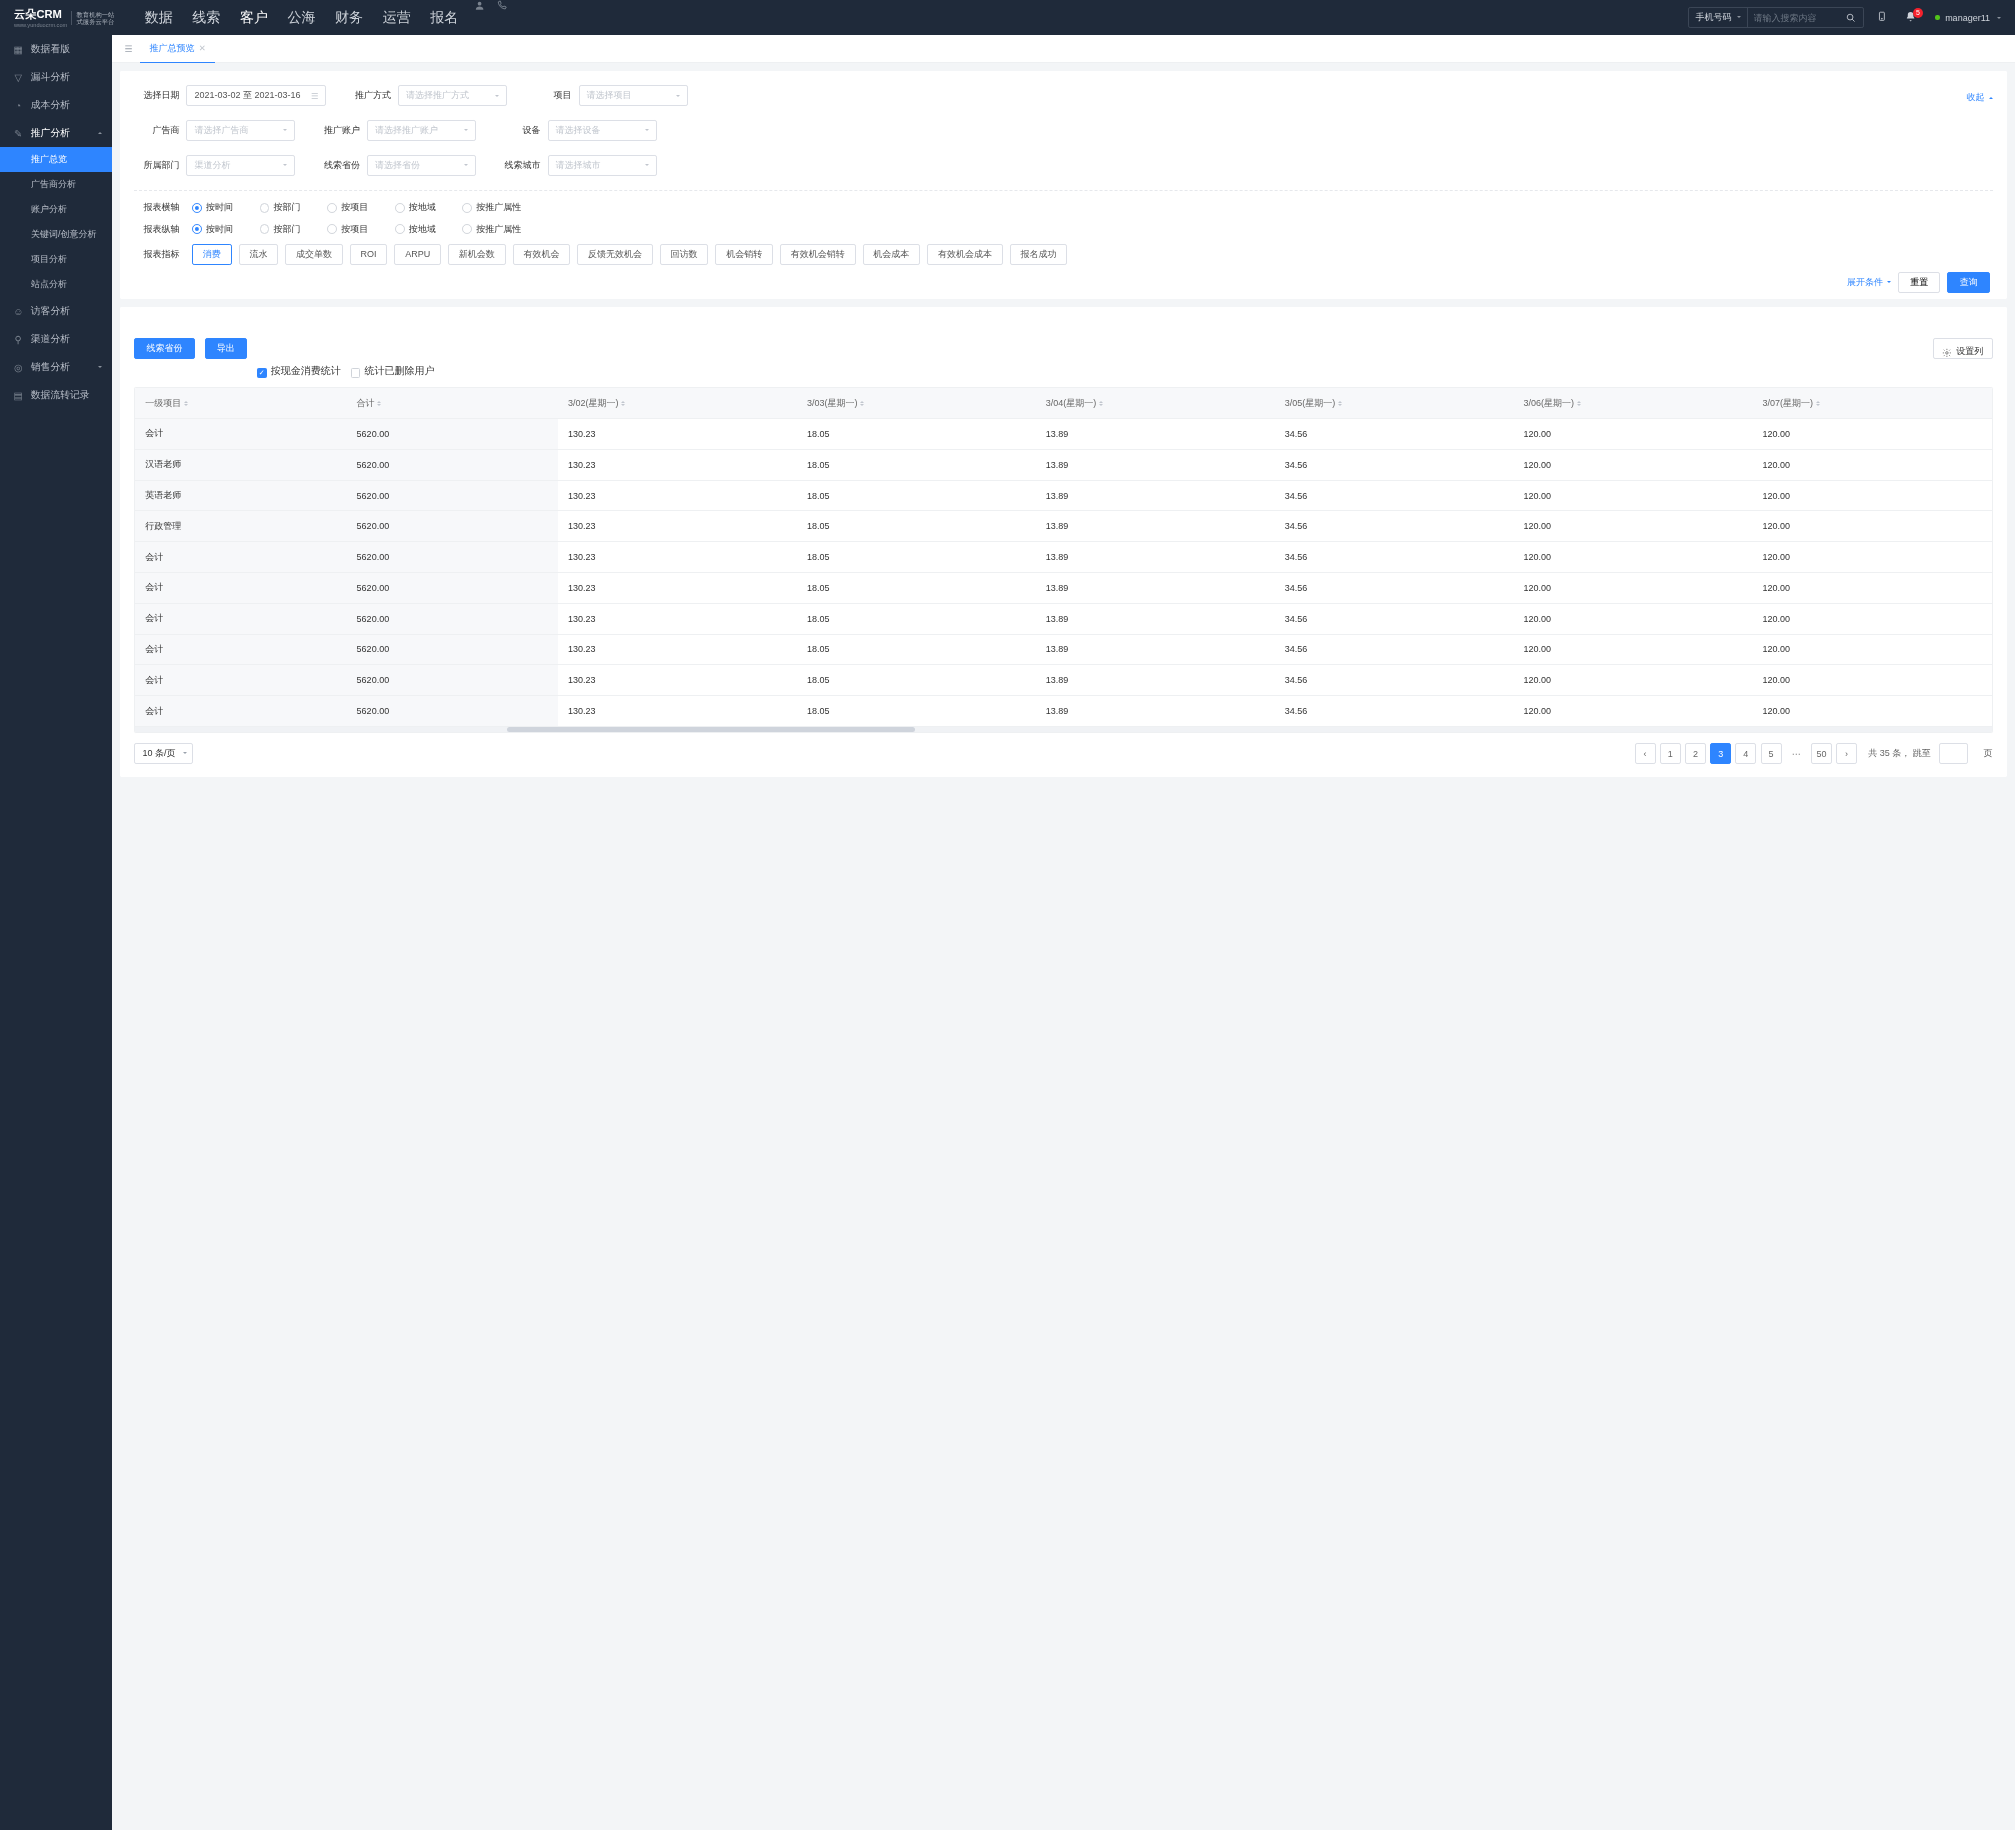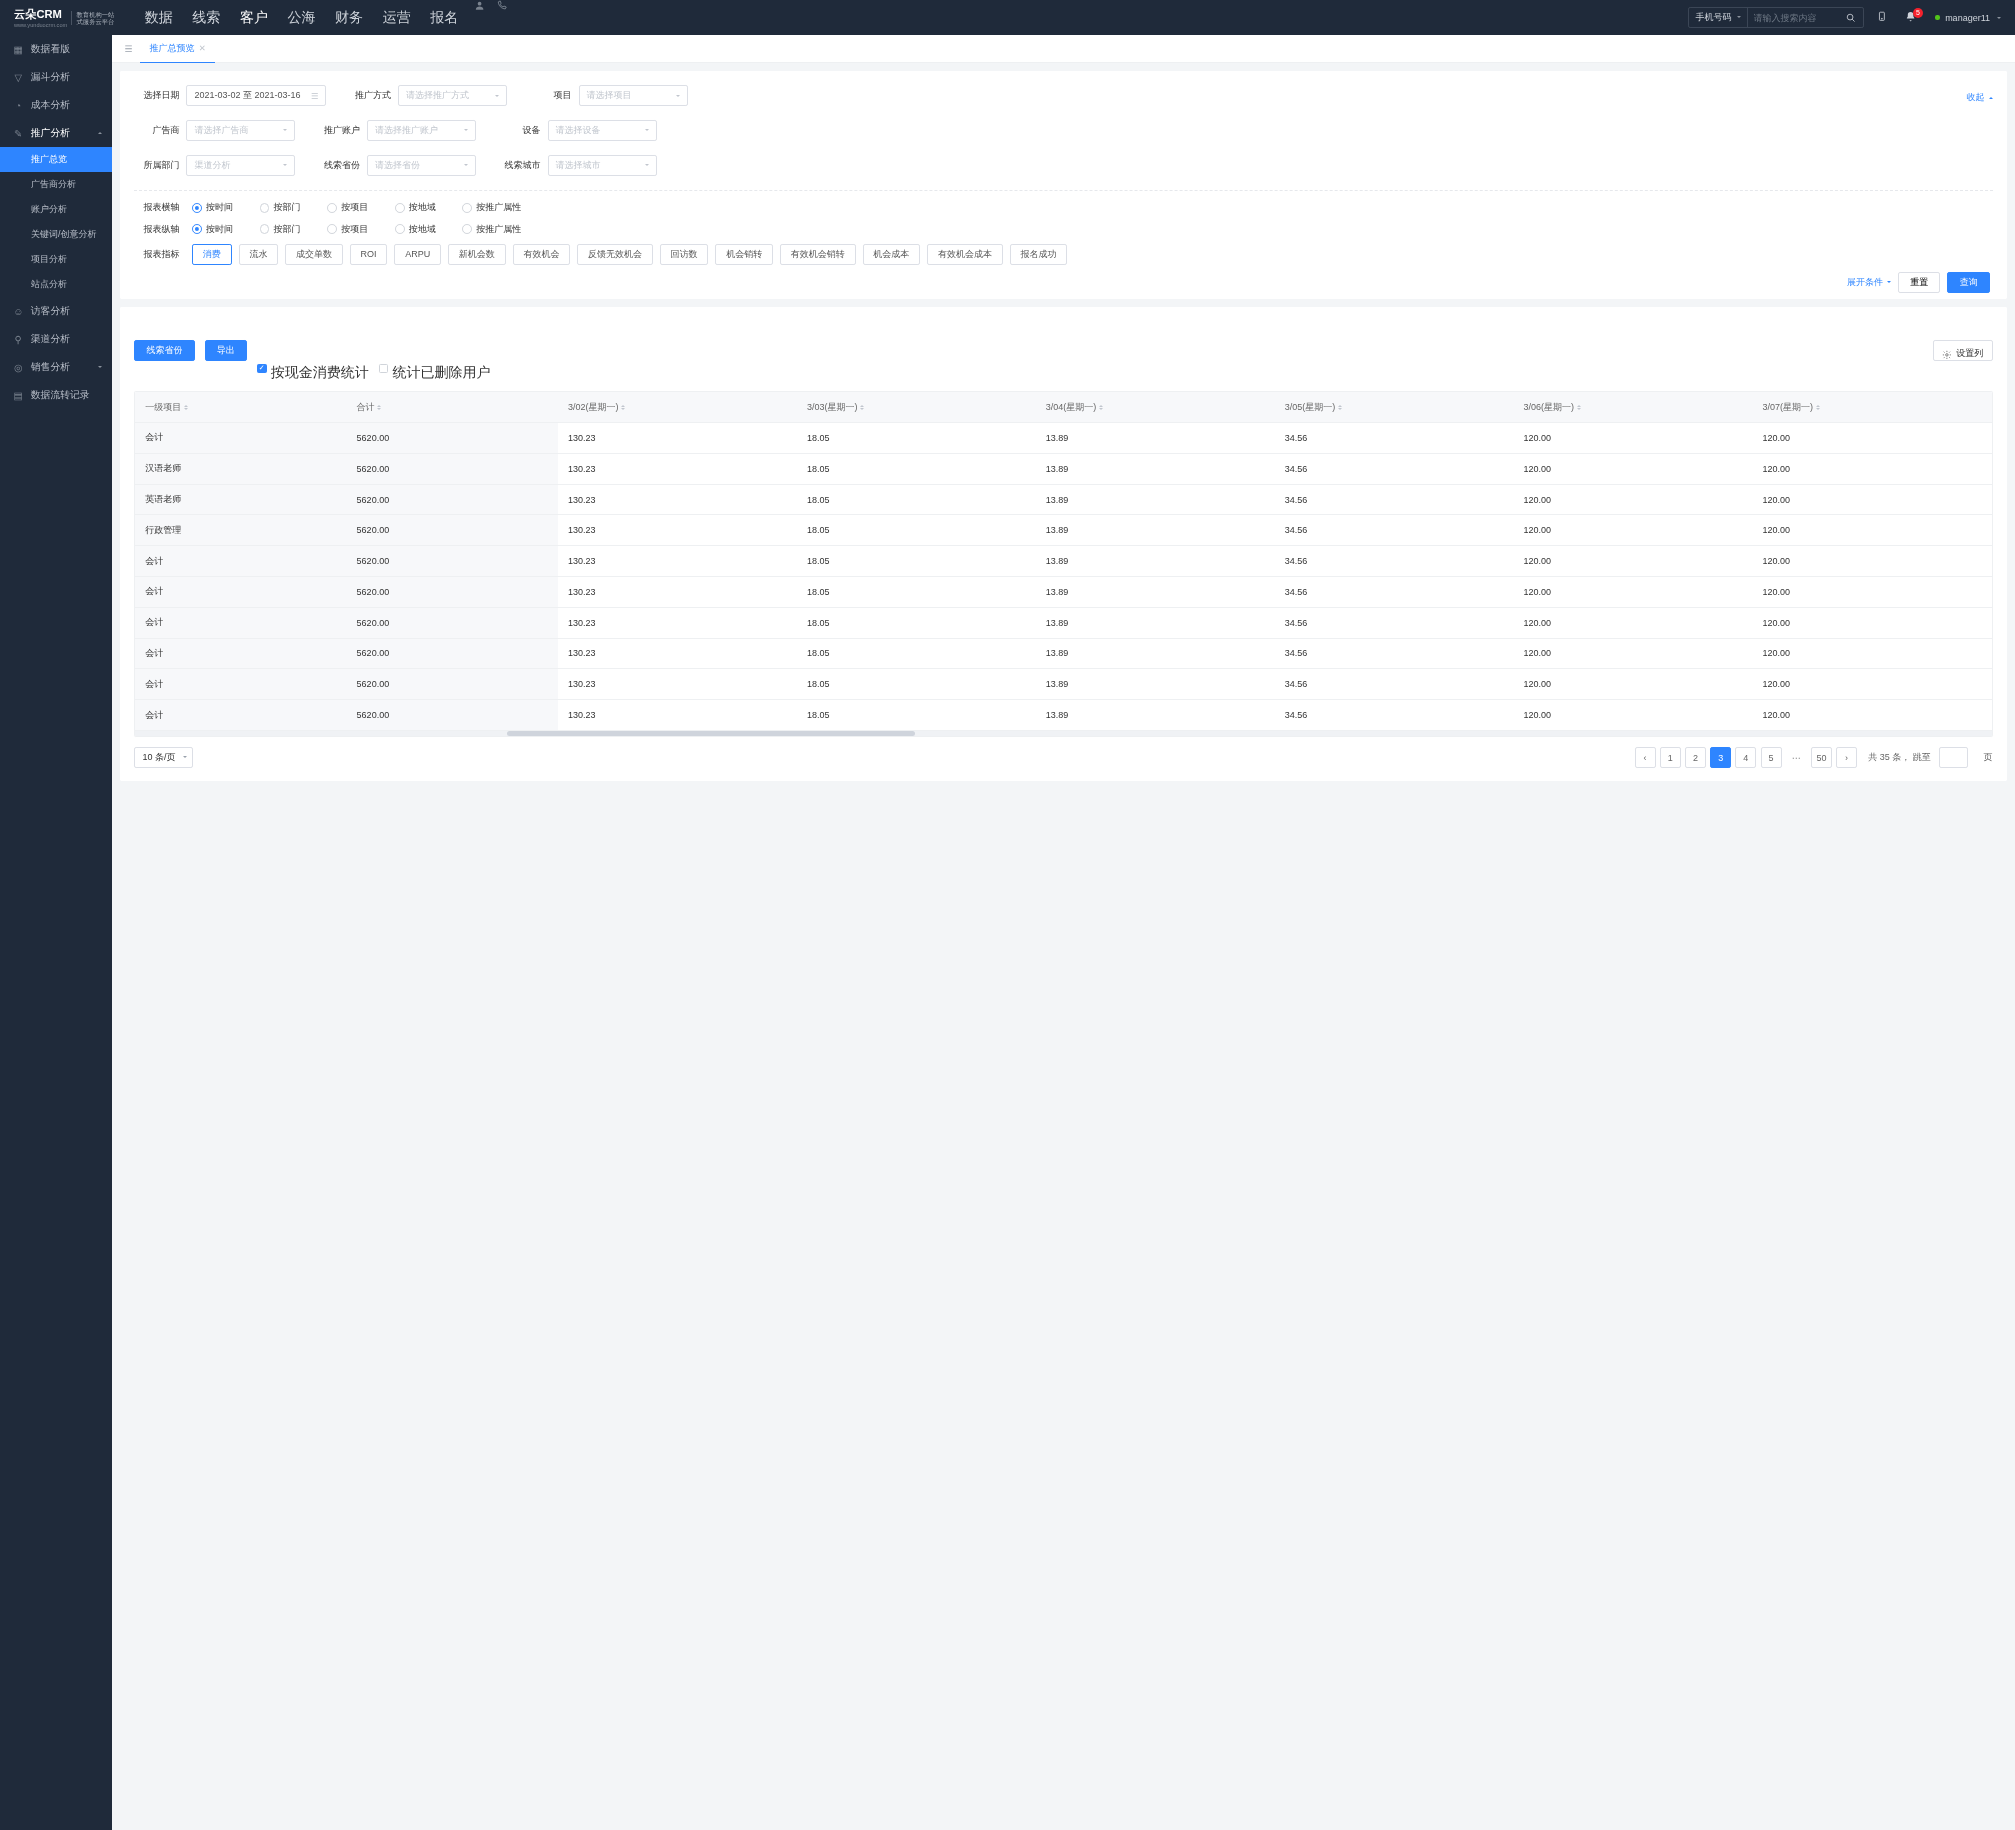--- a/index.html
+++ b/index.html
@@ -77,21 +77,21 @@
 .expand-link { color: #2e85ff; display: flex; align-items: center; gap: 4.2px; cursor: pointer; }
 .expand-link .dn { border: 2.8px solid transparent; border-top-color: #2e85ff; margin-top: 2.1px; }
 .btn { height: 21px; line-height: 19.6px; padding: 0 11.2px; border: 0.7px solid #dcdfe6; border-radius: 2.1px; background: #fff; cursor: pointer; font-size: 9px; }
 .btn.primary { background: #2e85ff; border-color: #2e85ff; color: #fff; }
 
 .table-panel { background: #fff; margin: 0 8.4px 8.4px; border-radius: 1.4px; padding: 12.6px 14px; }
 .toolbar { display: flex; align-items: center; gap: 9.8px; margin-bottom: 9.8px; }
 .chk { width: 9.8px; height: 9.8px; border: 0.7px solid #d0d4da; border-radius: 1.4px; display: inline-flex; align-items: center; justify-content: center; margin-right: 4.2px; }
 .chk.on { background: #2e85ff; border-color: #2e85ff; }
 .chk.on::after { content: "✓"; color: #fff; font-size: 7px; }
-.chk-lbl { display: inline-flex; align-items: flex-start; font-size: 14px; cursor: pointer; margin-top: 44px; }
+.chk-lbl { display: inline-flex; align-items: flex-end; font-size: 10px; cursor: pointer; margin-top: 44px; }
 .gear-btn { margin-left: auto; display: flex; align-items: flex-end; gap: 4.2px; border: 0.7px solid #dcdfe6; border-radius: 2.1px; height: 21px; padding: 0 8.4px; cursor: pointer; }
 
 .table-wrap { border: 0.7px solid #eef0f2; border-radius: 1.4px; overflow: hidden; }
 .tbl { width: 100%; border-collapse: collapse; table-layout: fixed; }
 .tbl col.fixed { width: 77px; }
 .tbl col.day { width: 87px; }
 .tbl th, .tbl td { padding: 8.4px 9.8px; text-align: left; font-size: 9px; border-bottom: 0.7px solid #eef0f2; white-space: nowrap; }
 .tbl thead th { background: #f7f8fa; color: #666; font-weight: normal; }
 .tbl thead th.fixed, .tbl tbody td.fixed { background: #f7f8fa; }
 .sorter { display: inline-flex; flex-direction: column; margin-left: 2.8px; vertical-align: middle; }

